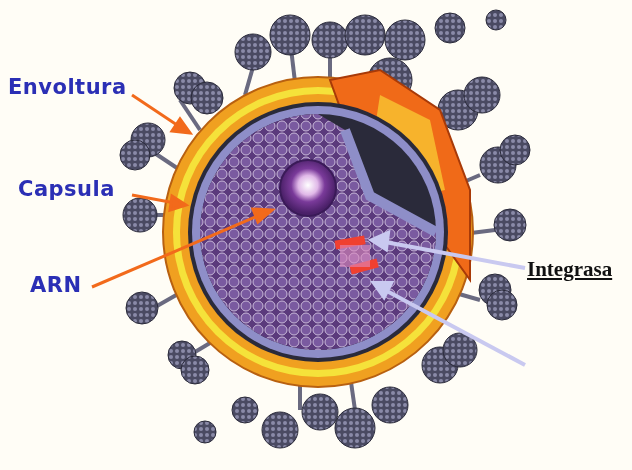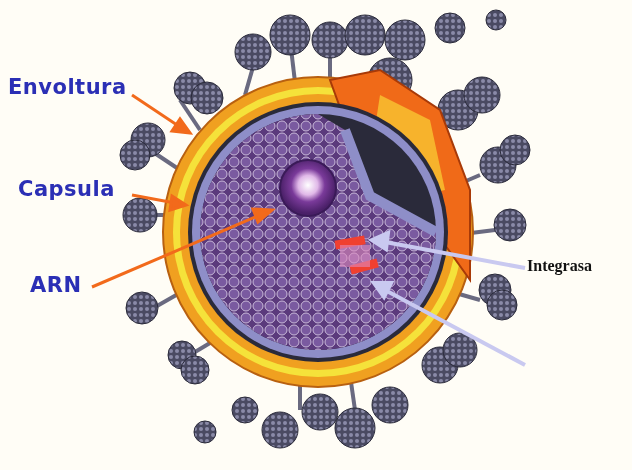--- a/index.html
+++ b/index.html
@@ -1,19 +1,19 @@
 <!DOCTYPE html>
 <html><head>
 <meta charset="utf-8">
 <style>
   html,body{margin:0;padding:0;}
   body{width:632px;height:470px;background:#fffdf6;position:relative;overflow:hidden;}
   .stage{position:absolute;left:0;top:0;width:536px;height:470px;}
   .lbl-blue{position:absolute;font-family:"DejaVu Sans","Liberation Sans",sans-serif;font-weight:bold;font-size:21px;color:#2b2fb5;letter-spacing:0.5px;}
-  .lbl-black{position:absolute;font-family:"Liberation Serif","DejaVu Serif",serif;font-weight:bold;font-size:16px;color:#111;}
+  .lbl-black{position:absolute;font-family:"Liberation Serif","DejaVu Serif",serif;font-weight:bold;font-size:21px;color:#111;text-decoration:underline;}
   svg{position:absolute;left:0;top:0;}
 </style>
 </head>
 <body>
 
 <div class="stage">
   <svg width="632" height="470" viewBox="0 0 632 470">
     <defs>
       <pattern id="cells" width="12" height="12" patternUnits="userSpaceOnUse">
         <rect width="12" height="12" fill="#5b3a7c"></rect>

